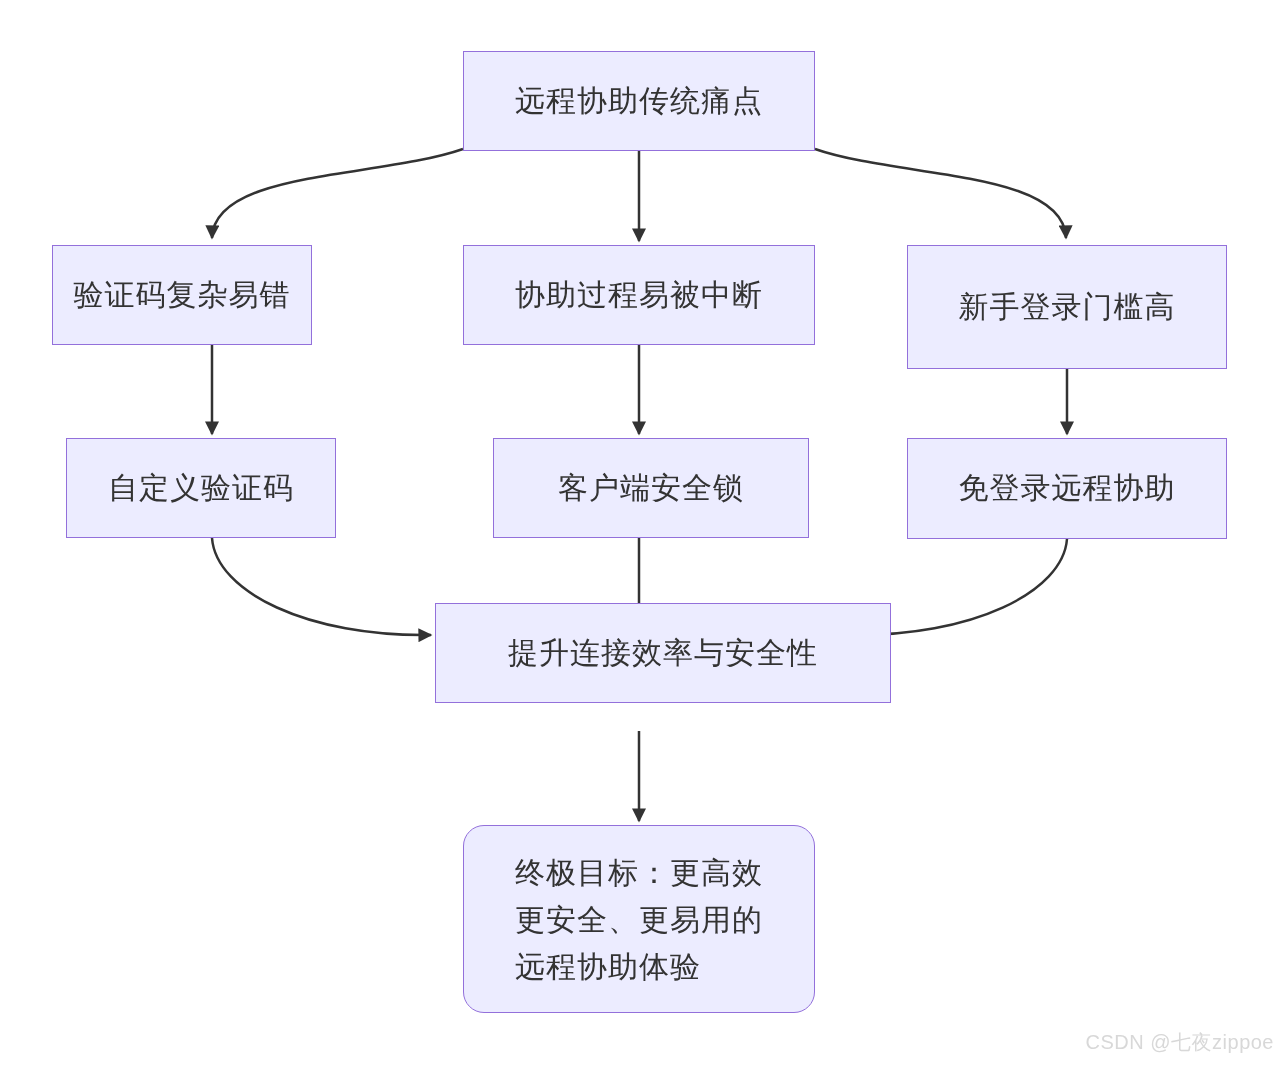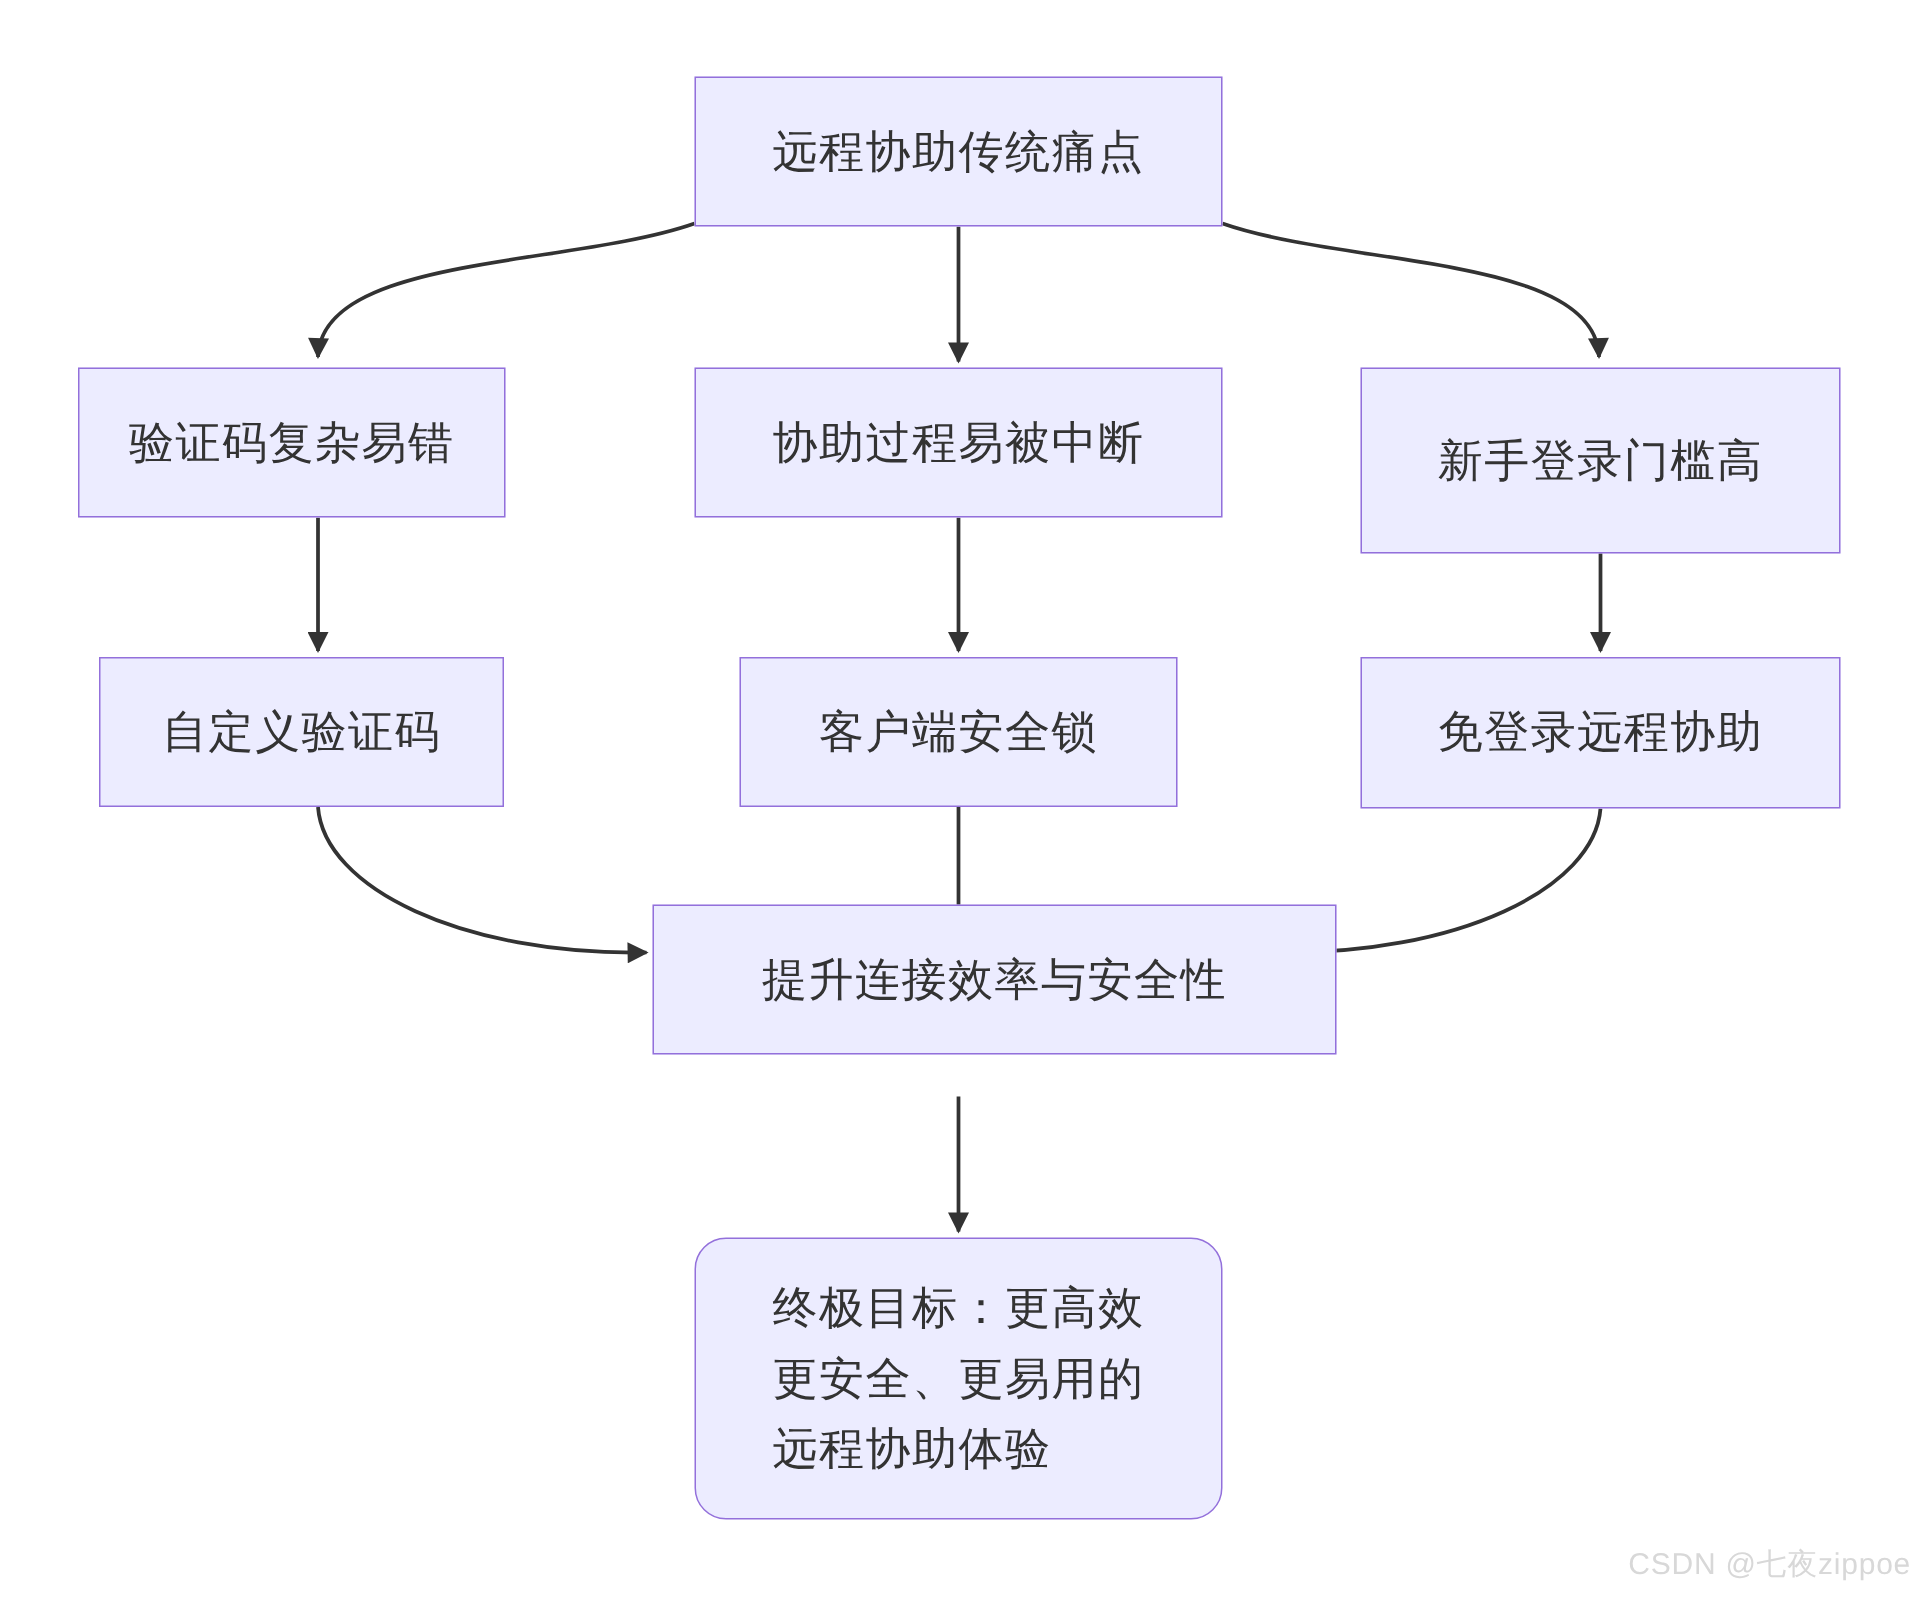--- a/index.html
+++ b/index.html
@@ -21,25 +21,25 @@
     border: 1.5px solid #9370DB;
     color: #333333;
     font-size: 30px;
     letter-spacing: 1px;
     display: flex;
     align-items: center;
     justify-content: center;
   }
   
   .n-pain      { left: 463px; top: 51px;  width: 352px; height: 100px; }
-  .n-captcha   { left: 52px;  top: 245px; width: 285px; height: 100px; }
+  .n-captcha   { left: 52px;  top: 245px; width: 260px; height: 100px; }
   .n-interrupt { left: 463px; top: 245px; width: 352px; height: 100px; }
   .n-novice    { left: 907px; top: 245px; width: 320px; height: 124px; }
   .n-custom    { left: 66px;  top: 438px; width: 270px; height: 100px; }
-  .n-lock      { left: 493px; top: 438px; width: 292px; height: 100px; }
+  .n-lock      { left: 493px; top: 438px; width: 316px; height: 100px; }
   .n-nologin   { left: 907px; top: 438px; width: 320px; height: 101px; }
   .n-improve   { left: 435px; top: 603px; width: 456px; height: 100px; }
   .n-goal      { left: 463px; top: 825px; width: 352px; height: 188px;
                  white-space: pre-line; line-height: 47px; border-radius: 21px; }
   .watermark {
     position: absolute;
     right: 6px; bottom: 11px;
     color: #D8D8D8;
     font-size: 20px;
     letter-spacing: 0.5px;

